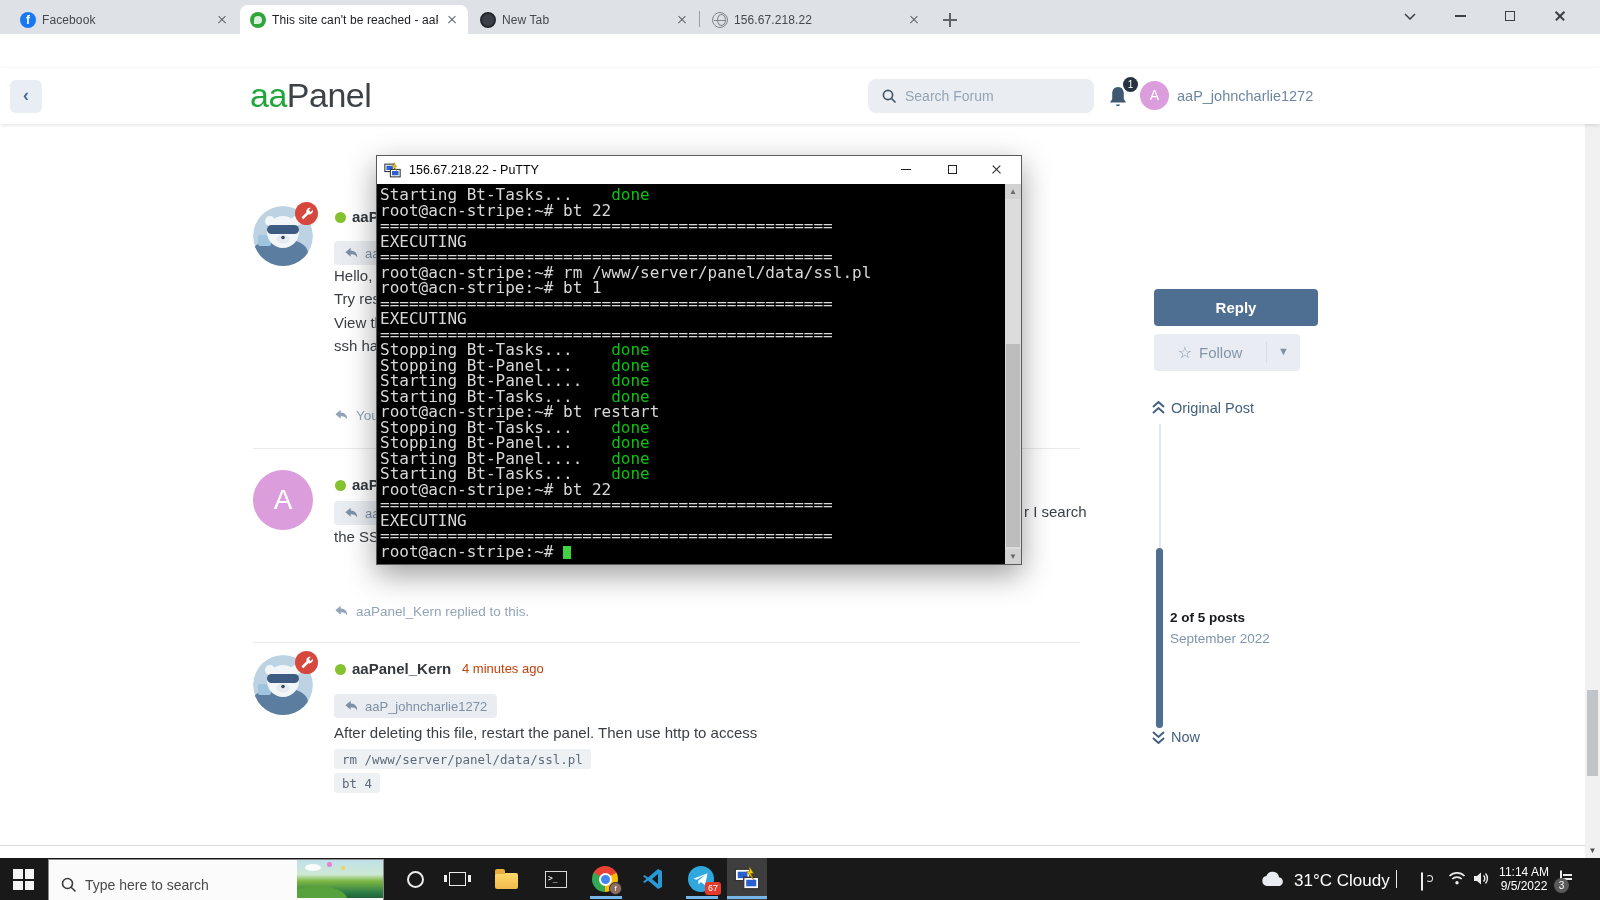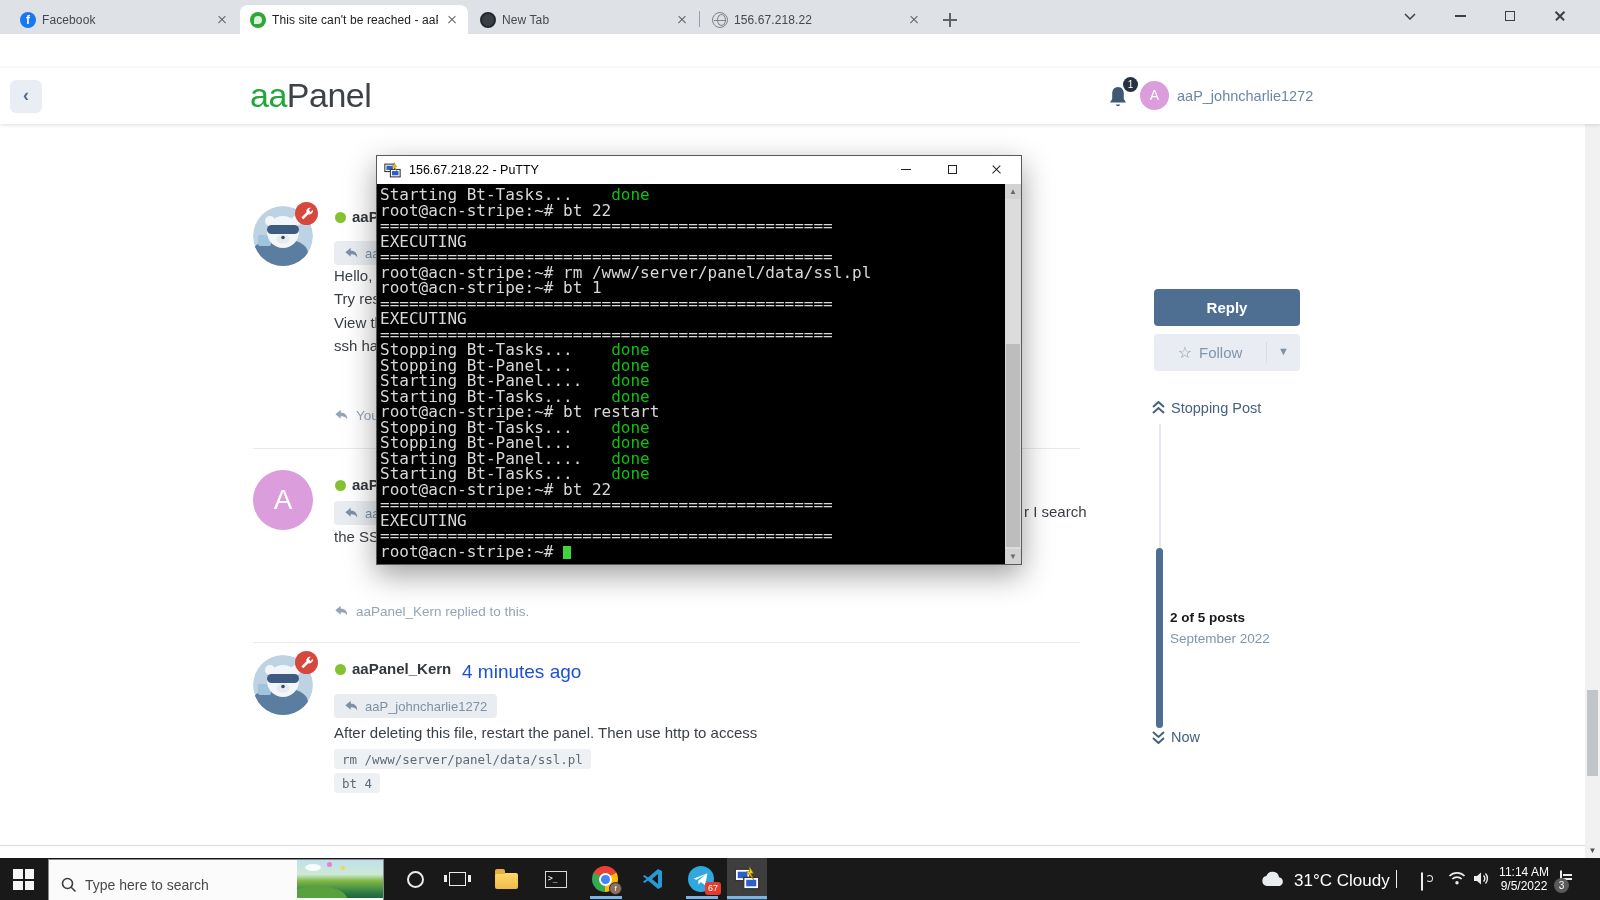--- a/index.html
+++ b/index.html
@@ -56,30 +56,30 @@
 .bellwrap{left:1106px;top:9px;width:30px;height:38px}
 .bellbadge{position:absolute;right:-2px;top:0;min-width:15px;height:15px;border-radius:8px;background:#27313f;color:#fff;font-size:10px;text-align:center;line-height:15px;z-index:2}
 .havatar{left:1140px;top:13px;width:29px;height:29px;border-radius:50%;background:#dc9ddc;color:#fff;font-size:14px;text-align:center;line-height:29px}
 .hname{left:1177px;top:20px;font-size:14.5px;color:#6d87a3}
 
 
 .post-avatar{width:60px;height:60px;border-radius:50%;overflow:hidden}
 .staffbadge{width:23px;height:23px;z-index:2}
 .gdot{width:11px;height:11px;border-radius:50%;background:#85c230}
 .pname{font-size:15px;font-weight:bold;color:#33383d}
-.ptime{font-size:19px;color:#1d4ed8}
+.ptime{font-size:13px;color:#c2410c}
 .rbadge{height:24px;background:#e9edf2;border-radius:4px;color:#7d90a5;font-size:13px;display:inline-flex;align-items:center;padding:0 10px;gap:6px;white-space:nowrap}
 .pbody{font-size:15px;color:#3a3f45}
 .pfoot{font-size:13.5px;color:#93a4b8;display:flex;align-items:center;gap:7px}
 .codeline{display:inline-block;background:#eef1f4;border-radius:3px;font-family:"DejaVu Sans Mono",monospace;font-size:12.5px;color:#5d6a77;padding:2.5px 8px}
 .divider{height:1px;background:#e9eaec;width:827px;left:253px}
 .replyic{width:15px;height:13px;flex:0 0 15px}
 
 
-.btn-reply{left:1154px;top:289px;width:146px;height:37px;background:#4e6e92;border-radius:4px;color:#fff;font-weight:bold;font-size:15px;text-align:center;line-height:37px}
+.btn-reply{left:1154px;top:289px;width:164px;height:37px;background:#4e6e92;border-radius:4px;color:#fff;font-weight:bold;font-size:15px;text-align:center;line-height:37px}
 .btn-follow{left:1154px;top:334px;width:146px;height:37px;background:#e9edf3;border-radius:4px;color:#8295a9;font-size:15px}
 .fol-main{position:absolute;left:0;top:0;width:112px;height:37px;display:flex;align-items:center;justify-content:center;gap:7px}
 .fol-sep{position:absolute;left:112px;top:8px;width:1px;height:21px;background:#d5dce4}
 .fol-caret{position:absolute;left:113px;top:0;width:33px;height:37px;text-align:center;line-height:35px;color:#7d90a5;font-size:11px}
 .scrub-label{font-size:14.5px;color:#44617f;display:flex;align-items:center;gap:6px}
 .scrub-line{left:1159px;top:424px;width:2px;height:304px;background:#e2e8ee}
 .scrub-handle{left:1156px;top:548px;width:7px;height:180px;background:#4e6e92;border-radius:4px}
 .scrub-count{left:1170px;top:610px;font-size:13.5px;font-weight:bold;color:#17191c}
 .scrub-month{left:1170px;top:631px;font-size:13.5px;color:#7e95ad}
 
@@ -212,20 +212,27 @@
           <rect x="11" y="2" width="5" height="12" fill="#5f6368"></rect>
         </svg>
     </div>
     <div class="abs avatar-f">f</div>
     <div class="abs kebab"></div>
   </div>
 
   <div class="abs forumhdr">
     <div class="abs backbtn">‹</div>
     <div class="abs logo"><span class="g">aa</span><span class="d">Panel</span></div>
+    <div class="abs fsearch">
+      <svg style="margin-left:14px" width="15" height="15" viewBox="0 0 15 15">
+          <circle cx="6" cy="6" r="4.6" fill="none" stroke="#44566b" stroke-width="1.7"></circle>
+          <line x1="9.5" y1="9.5" x2="13.5" y2="13.5" stroke="#44566b" stroke-width="1.7"></line>
+        </svg>
+      <input style="margin-left: 8px;" placeholder="Search Forum">
+    </div>
     <div class="abs bellwrap">
       <span class="bellbadge">1</span>
       <svg style="position:absolute;left:0;top:8px" width="24" height="26" viewBox="0 0 24 26">
           <path d="M12 2C8.5 2 6.2 4.8 6.2 8.5V14l-2.2 3.6h16L17.8 14V8.5C17.8 4.8 15.5 2 12 2z" fill="#3f5973"></path>
           <path d="M9.8 19.5a2.3 2.3 0 0 0 4.4 0z" fill="#3f5973"></path>
         </svg>
     </div>
     <div class="abs havatar">A</div>
     <div class="abs hname">aaP_johncharlie1272</div>
   </div>
@@ -334,21 +341,21 @@
         <span>Follow</span>
       </span>
     <span class="fol-sep"></span>
     <span class="fol-caret">▼</span>
   </div>
   <div class="abs scrub-label" style="left:1152px;top:400px">
     <svg width="13" height="14" viewBox="0 0 13 14">
         <polyline points="1,6 6.5,1 12,6" fill="none" stroke="#44617f" stroke-width="2"></polyline>
         <polyline points="1,12 6.5,7 12,12" fill="none" stroke="#44617f" stroke-width="2"></polyline>
       </svg>
-    <span>Stopping Post</span>
+    <span>Original Post</span>
   </div>
   <div class="abs scrub-line"></div>
   <div class="abs scrub-handle"></div>
   <div class="abs scrub-count">2 of 5 posts</div>
   <div class="abs scrub-month">September 2022</div>
   <div class="abs scrub-label" style="left:1152px;top:729px">
     <svg width="13" height="14" viewBox="0 0 13 14">
         <polyline points="1,2 6.5,7 12,2" fill="none" stroke="#44617f" stroke-width="2"></polyline>
         <polyline points="1,8 6.5,13 12,8" fill="none" stroke="#44617f" stroke-width="2"></polyline>
       </svg>

